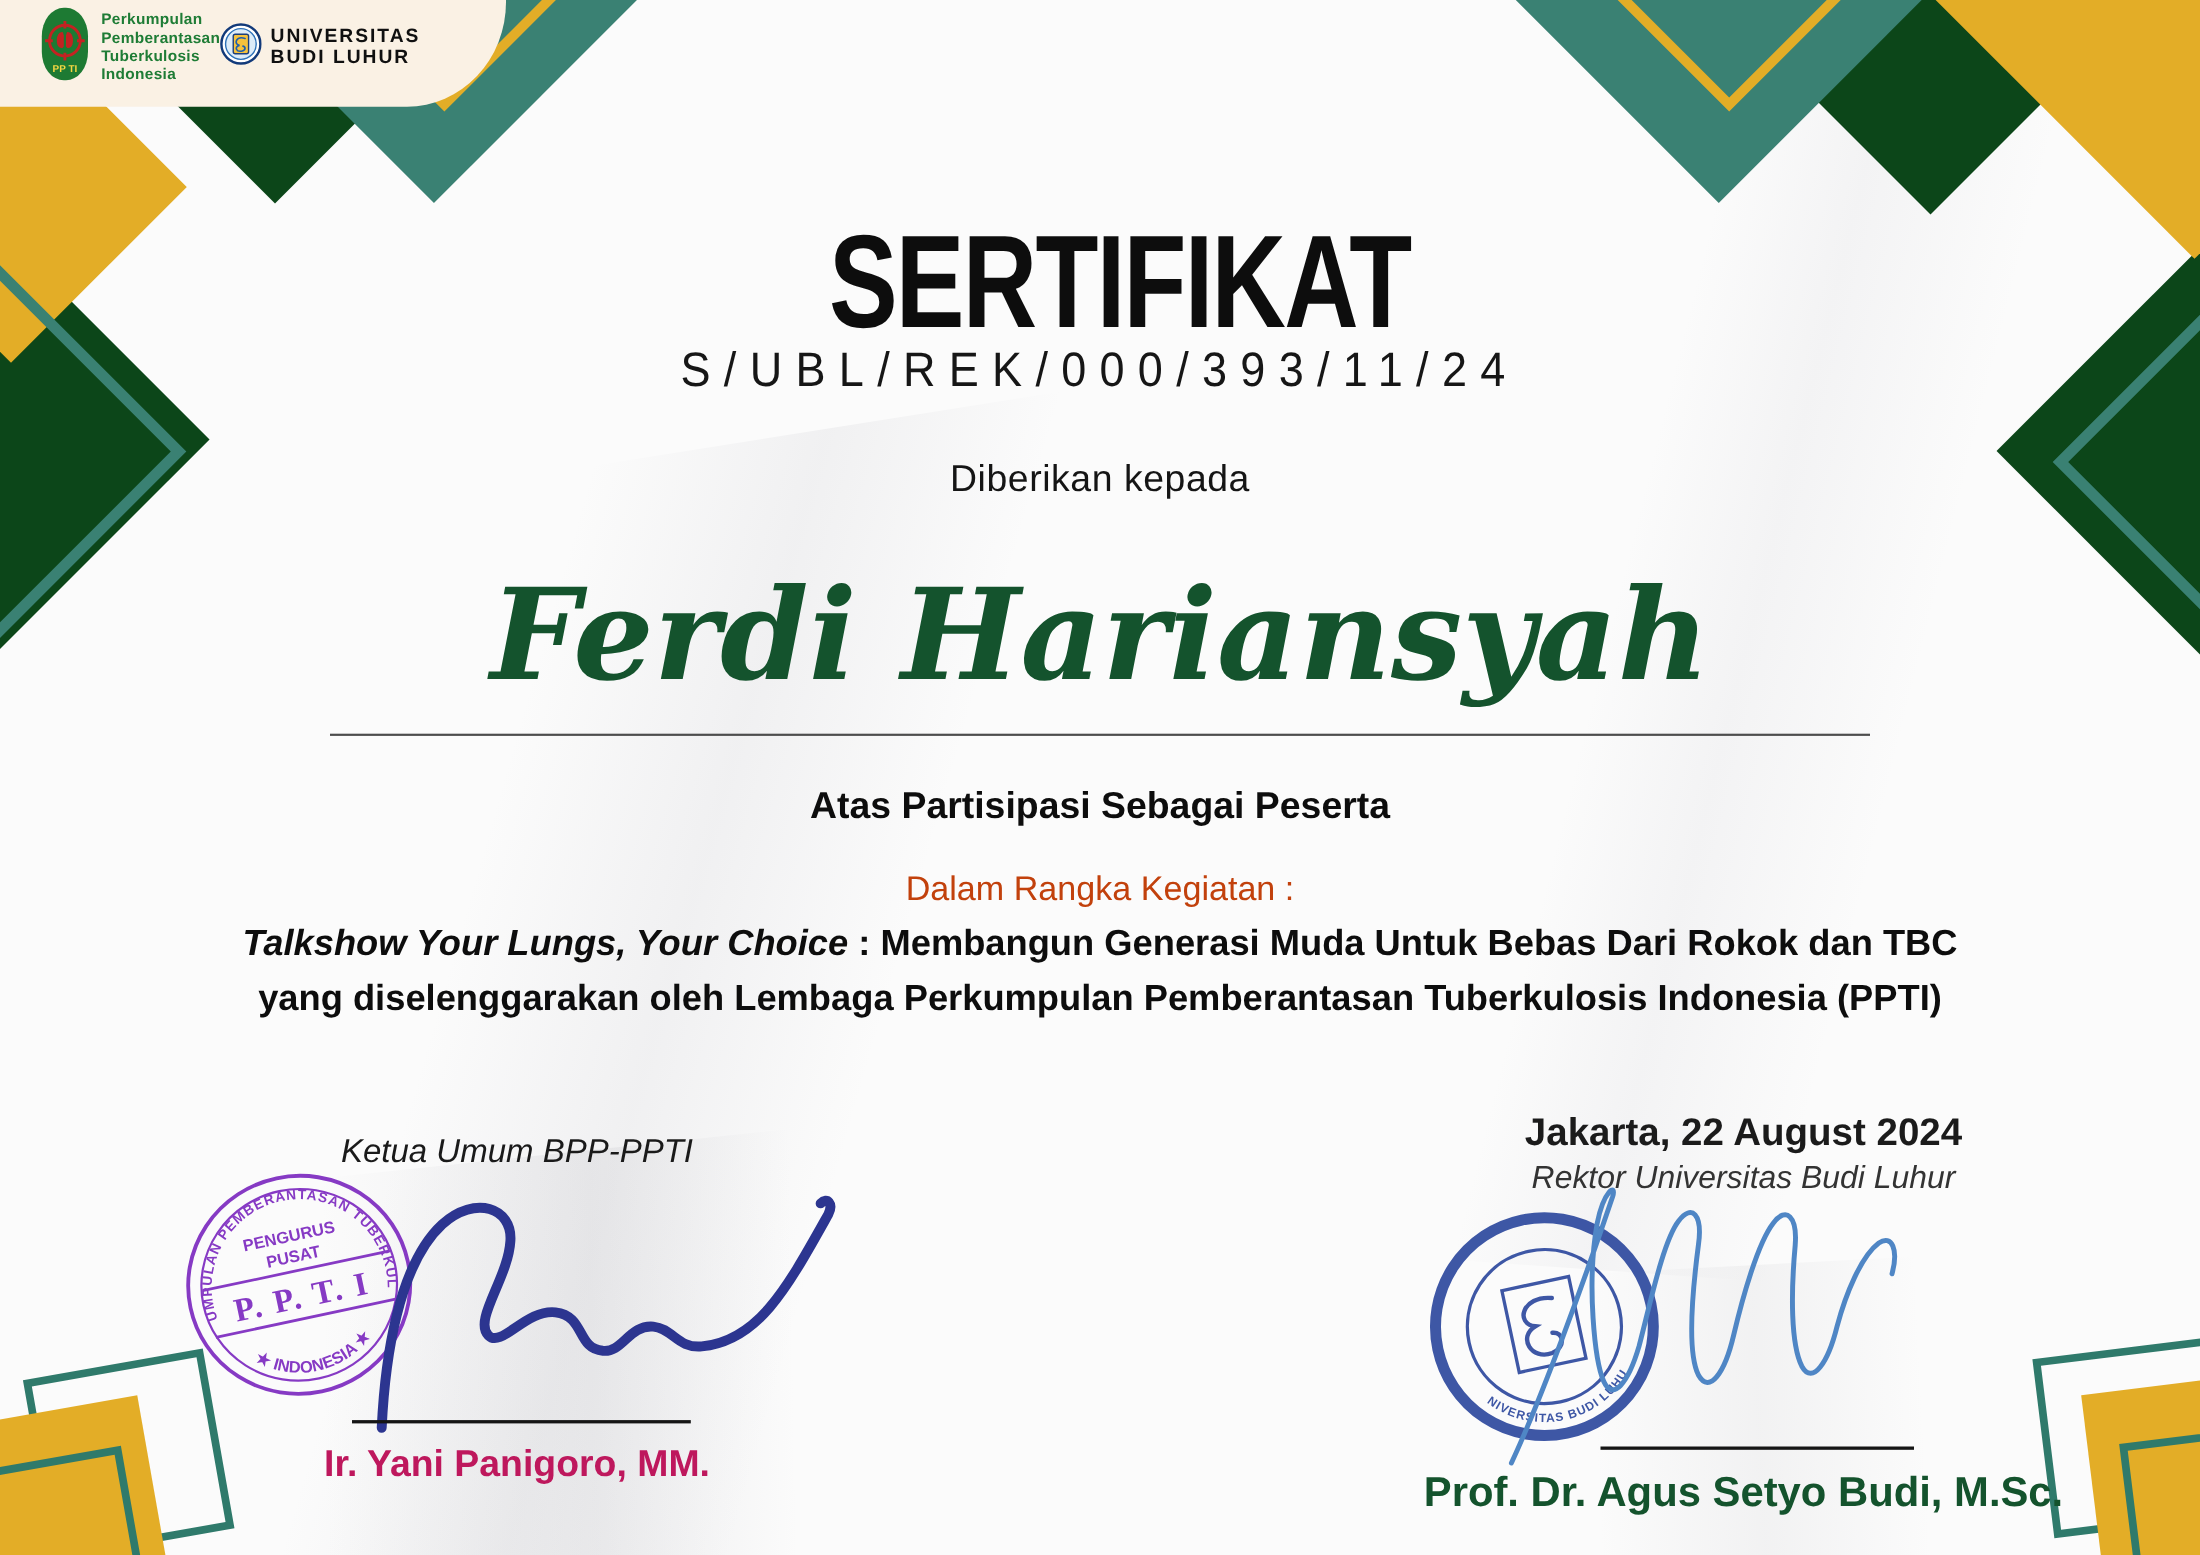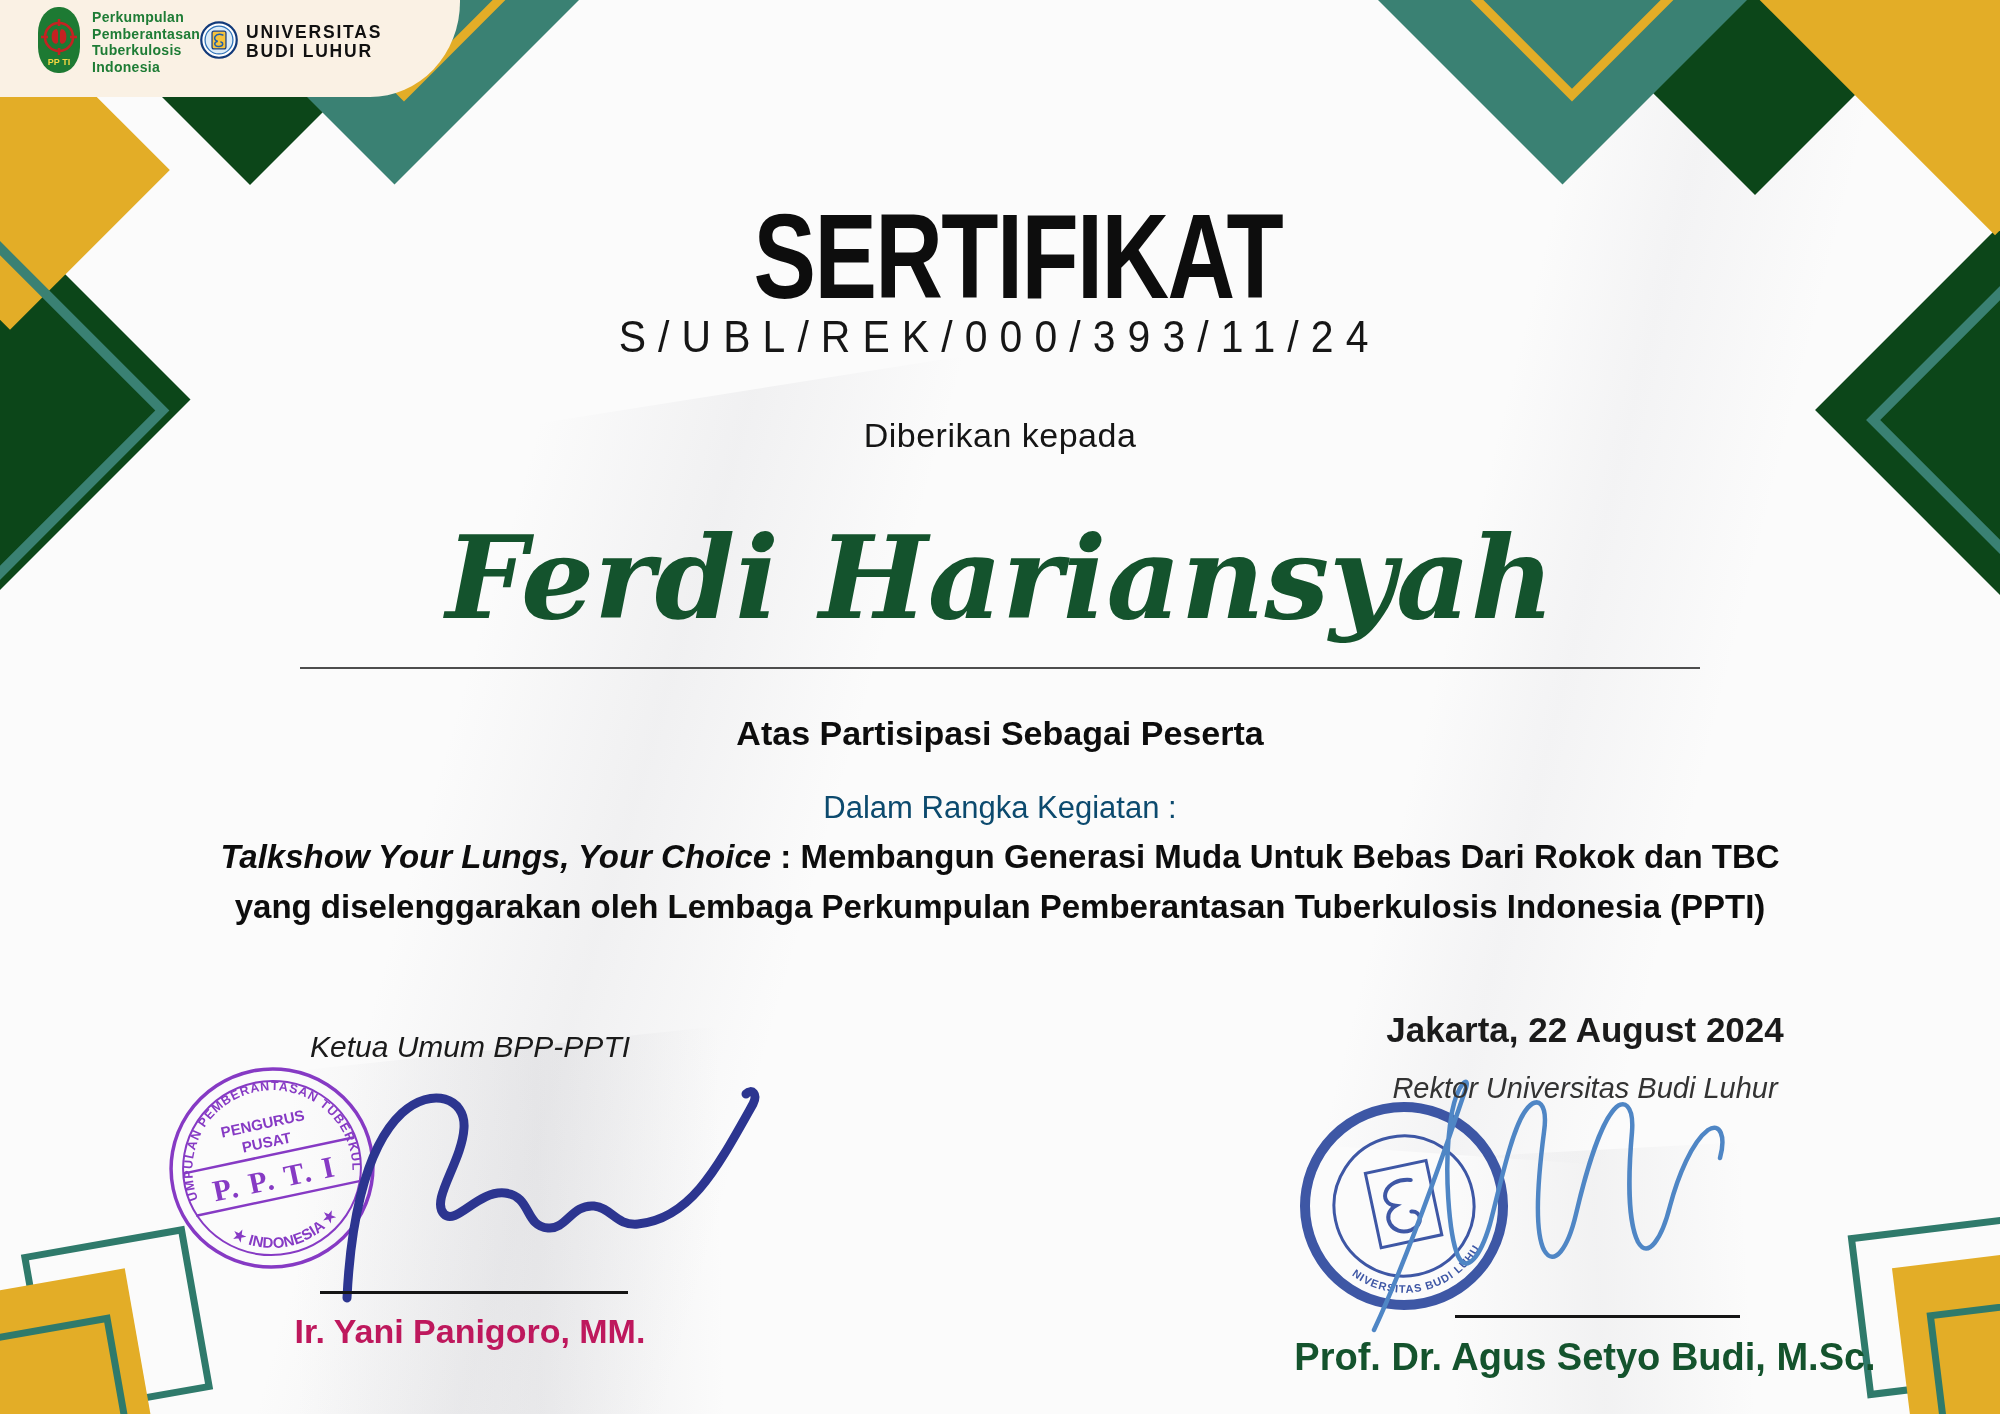--- a/index.html
+++ b/index.html
@@ -61,33 +61,33 @@
   .cline{position:absolute;left:0;right:0;text-align:center;z-index:20;}
   .title{top:196px;font-size:120px;font-weight:900;letter-spacing:-2px;line-height:1;color:#0d0d0d;padding-left:36px;}
   .title span{display:inline-block;transform:scaleX(.78);}
   .cnum{top:312px;font-size:44px;font-weight:500;letter-spacing:13px;color:#161616;}
   .cnum span{display:inline-block;transform:scaleX(.93);}
   .given{top:416px;font-size:34px;font-weight:500;color:#151515;letter-spacing:.5px;}
   .rname{top:474px;font-size:115px;font-family:"DejaVu Serif","Liberation Serif",serif;
          font-style:italic;font-weight:700;color:#14532d;line-height:1.25;margin-top:32px;}
   .divider{position:absolute;left:300px;top:667px;width:1400px;height:2px;background:#4d4d4d;z-index:20;}
   .partic{top:714px;font-size:34px;font-weight:800;color:#0d0d0d;}
-  .intro{top:790px;font-size:31px;font-weight:400;color:#0c4a6e;}
+  .intro{top:790px;font-size:31px;font-weight:400;color:#c2410c;}
   .evline{font-size:33px;font-weight:800;color:#0d0d0d;}
   .ev1{top:838px;}
   .ev2{top:888px;}
   .evline .it{font-style:italic;}
 
   
   .sigtext{position:absolute;text-align:center;z-index:22;}
   .role-left{left:240px;top:1030px;width:460px;font-size:30px;font-style:italic;font-weight:500;color:#1a1a1a;}
   .uline-left{position:absolute;left:320px;top:1291px;width:308px;height:3px;background:#151515;z-index:22;}
   .name-left{left:190px;top:1312px;width:560px;font-size:34px;font-weight:800;color:#be185d;}
   .date-right{left:1280px;top:1010px;width:610px;font-size:35px;font-weight:600;color:#1b1b1b;}
-  .role-right{left:1280px;top:1055px;width:610px;font-size:29px;font-style:italic;font-weight:500;color:#333;margin-top:17px;}
+  .role-right{left:1280px;top:1055px;width:610px;font-size:29px;font-style:italic;font-weight:500;color:#333;}
   .uline-right{position:absolute;left:1455px;top:1315px;width:285px;height:3px;background:#151515;z-index:22;}
   .name-right{left:1280px;top:1336px;width:610px;font-size:38px;font-weight:800;color:#14532d;}
 
   .overlay{position:absolute;left:0;top:0;width:2000px;height:1414px;z-index:21;pointer-events:none;}
   .stampL{opacity:.92;}
   .stampR{opacity:.88;}
 </style>
 </head>
 <body>
 

